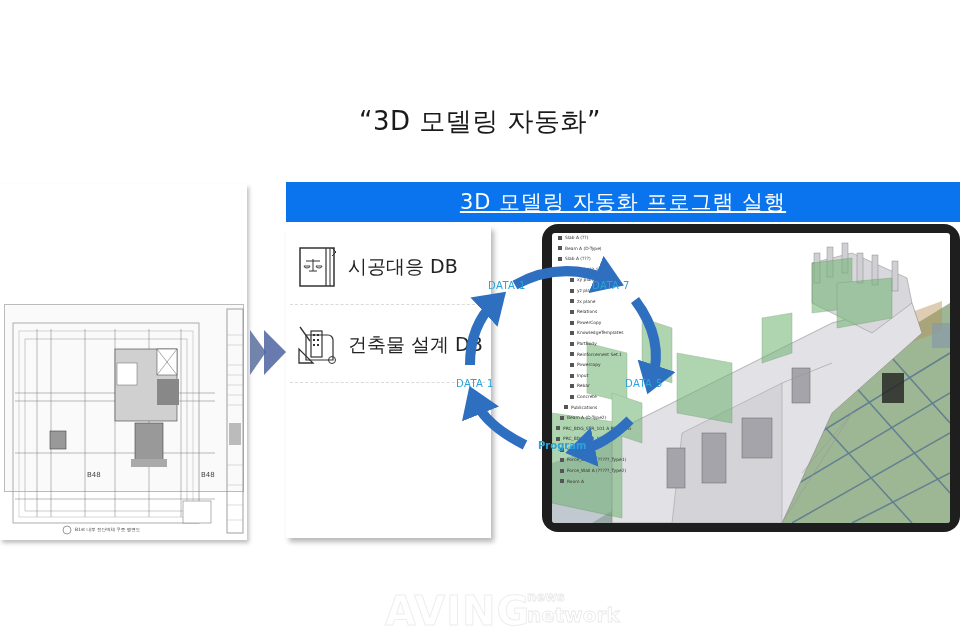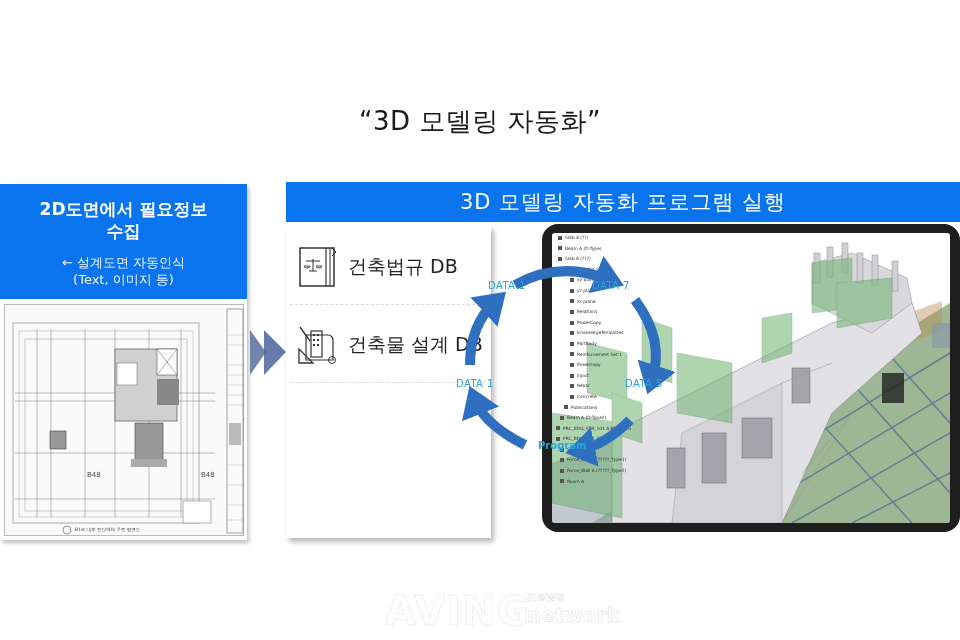--- a/index.html
+++ b/index.html
@@ -16,32 +16,33 @@
     position: absolute; left: 0; top: 184px; width: 247px; height: 356px;
     background: #fff; box-shadow: 2px 3px 4px rgba(0,0,0,0.25);
   }
   .left-header {
     position: absolute; left: 0; top: 0; width: 247px; height: 115px;
     background: #0a74ee; color: #fff; text-align: center;
   }
   .left-header .h1 { font-size: 17px; font-weight: bold; line-height: 22px; padding-top: 14px; }
   .left-header .h2 { font-size: 13px; line-height: 17px; margin-top: 12px; color: #f2f6ff; }
   .blueprint {
-    position: absolute; left: 4px; top: 120px; width: 240px; height: 232px;
+    position: absolute; left: 4px; top: 120px; width: 240px; height: 188px;
     background: #fafafa; border: 1px solid #bbb;
   }
 
   
   .chevrons { position: absolute; left: 250px; top: 330px; width: 40px; height: 45px; }
 
   
   .program-header {
     position: absolute; left: 286px; top: 182px; width: 674px; height: 40px;
     background: #0a74ee; color: #fff; text-align: center; font-size: 21px; line-height: 40px;
     letter-spacing: 1px;
+    text-decoration: underline;
   }
 
   
   .db-card {
     position: absolute; left: 286px; top: 226px; width: 205px; height: 312px;
     background: #fff; box-shadow: 3px 4px 5px rgba(0,0,0,0.28);
   }
   .db-item {
     position: absolute; left: 0; width: 205px; height: 78px;
     display: flex; align-items: center; padding-left: 10px;
@@ -83,26 +84,20 @@
     position: absolute; left: 527px; top: 604px; font-size: 20px; line-height: 22px;
     color: transparent; -webkit-text-stroke: 0.8px #e8e8e8; font-weight: bold;
   }
 </style>
 </head>
 <body>
 
 <div class="main-title">“3D 모델링 자동화”</div>
 
 <div class="left-panel">
-  <div class="left-header">
-    <div class="h1">2D도면에서 필요정보</div>
-    <div class="h1" style="padding-top:0">수집</div>
-    <div class="h2">← 설계도면 자동인식</div>
-    <div class="h2" style="margin-top:0">(Text, 이미지 등)</div>
-  </div>
   <div class="blueprint">
     <svg width="240" height="232" viewBox="0 0 240 232">
       <rect x="8" y="18" width="186" height="200" fill="none" stroke="#999" stroke-width="0.8"></rect>
       <rect x="14" y="26" width="174" height="186" fill="none" stroke="#bbb" stroke-width="0.6"></rect>
       <rect x="20" y="34" width="162" height="172" fill="none" stroke="#aaa" stroke-width="0.6"></rect>
 
       <rect x="222" y="4" width="16" height="224" fill="none" stroke="#888" stroke-width="0.8"></rect>
       <g stroke="#aaa" stroke-width="0.4">
         <line x1="222" y1="30" x2="238" y2="30"></line>
           <line x1="222" y1="40" x2="238" y2="40"></line>
@@ -161,21 +156,21 @@
     <svg class="db-icon" viewBox="0 0 44 44">
       <rect x="4" y="3" width="34" height="38" fill="none" stroke="#333" stroke-width="1.5"></rect>
       <line x1="30" y1="3" x2="30" y2="41" stroke="#333" stroke-width="1.2"></line>
       <line x1="34" y1="3" x2="34" y2="41" stroke="#333" stroke-width="1"></line>
       <polyline points="36,3 40,7 36,11" fill="none" stroke="#333" stroke-width="1"></polyline>
       <line x1="17" y1="14" x2="17" y2="26" stroke="#333" stroke-width="1"></line>
       <line x1="10" y1="16" x2="24" y2="16" stroke="#333" stroke-width="1"></line>
       <path d="M8,21 a3,2 0 0,0 6,0 z M20,21 a3,2 0 0,0 6,0 z" fill="none" stroke="#333" stroke-width="0.9"></path>
       <line x1="13" y1="26" x2="21" y2="26" stroke="#333" stroke-width="1"></line>
     </svg>
-    <span class="db-label">건축법규 DB</span>
+    <span class="db-label">시공대응 DB</span>
   </div>
   <div class="sep" style="top:78px"></div>
   <div class="db-item" style="top:80px">
     <svg class="db-icon" viewBox="0 0 44 44">
       <path d="M10,12 h22 a5,5 0 0 1 5,5 v20 h-27 z" fill="none" stroke="#333" stroke-width="1.2"></path>
       <circle cx="36" cy="37" r="3.5" fill="none" stroke="#333" stroke-width="1"></circle>
       <rect x="15" y="8" width="11" height="26" fill="none" stroke="#333" stroke-width="1.2"></rect>
       <g fill="#333">
           <rect x="17" y="11" width="2" height="2"></rect>
           <rect x="21" y="11" width="2" height="2"></rect>

